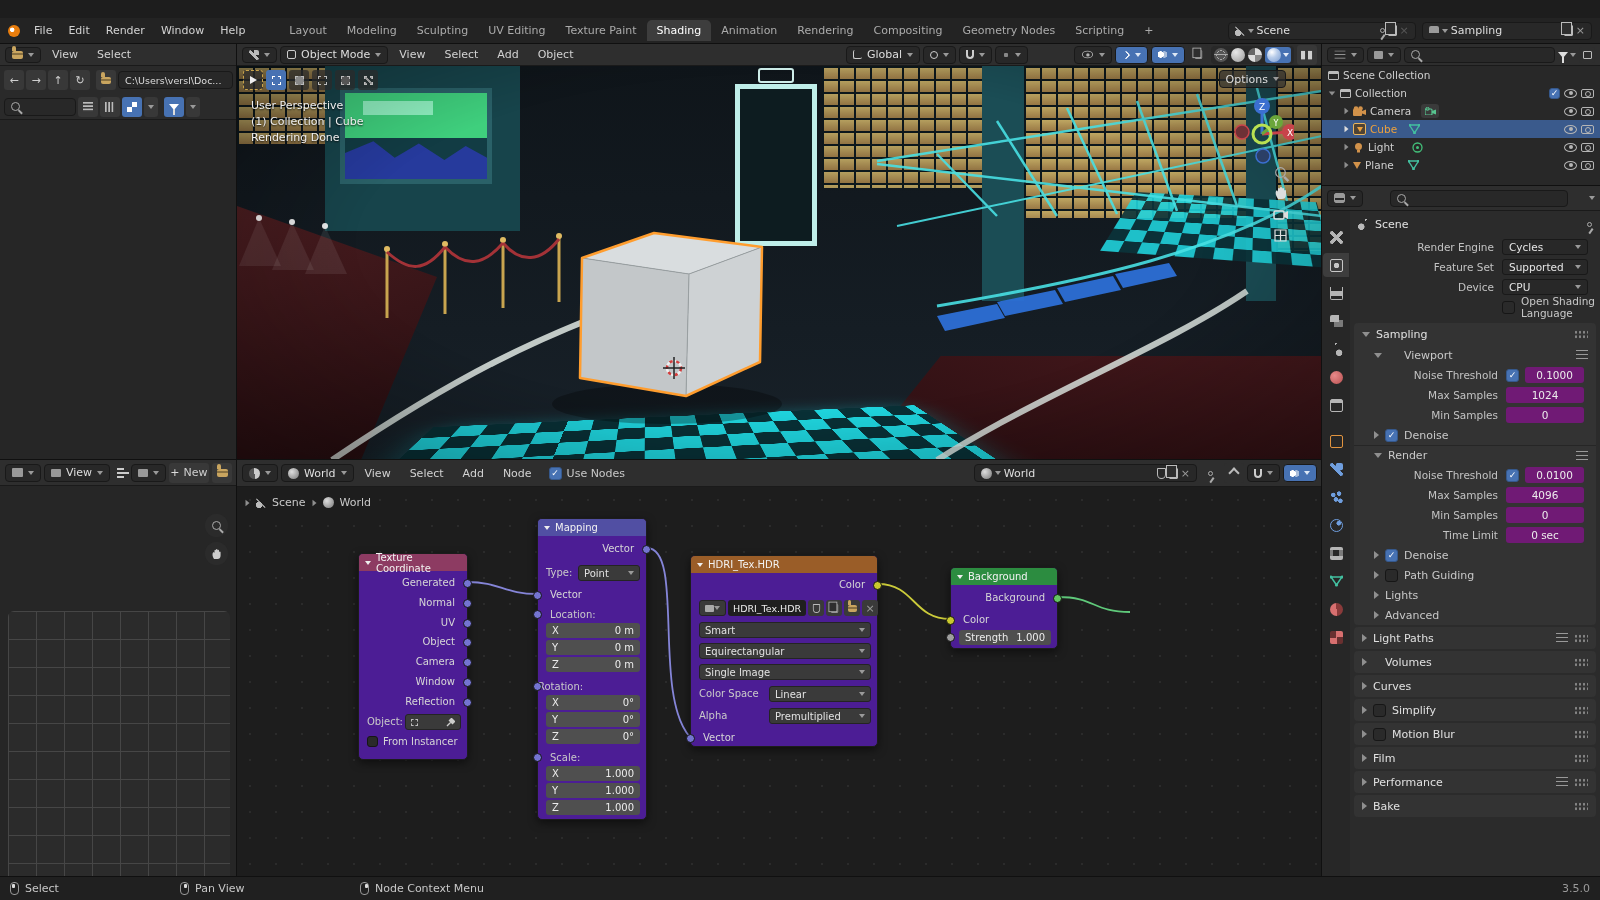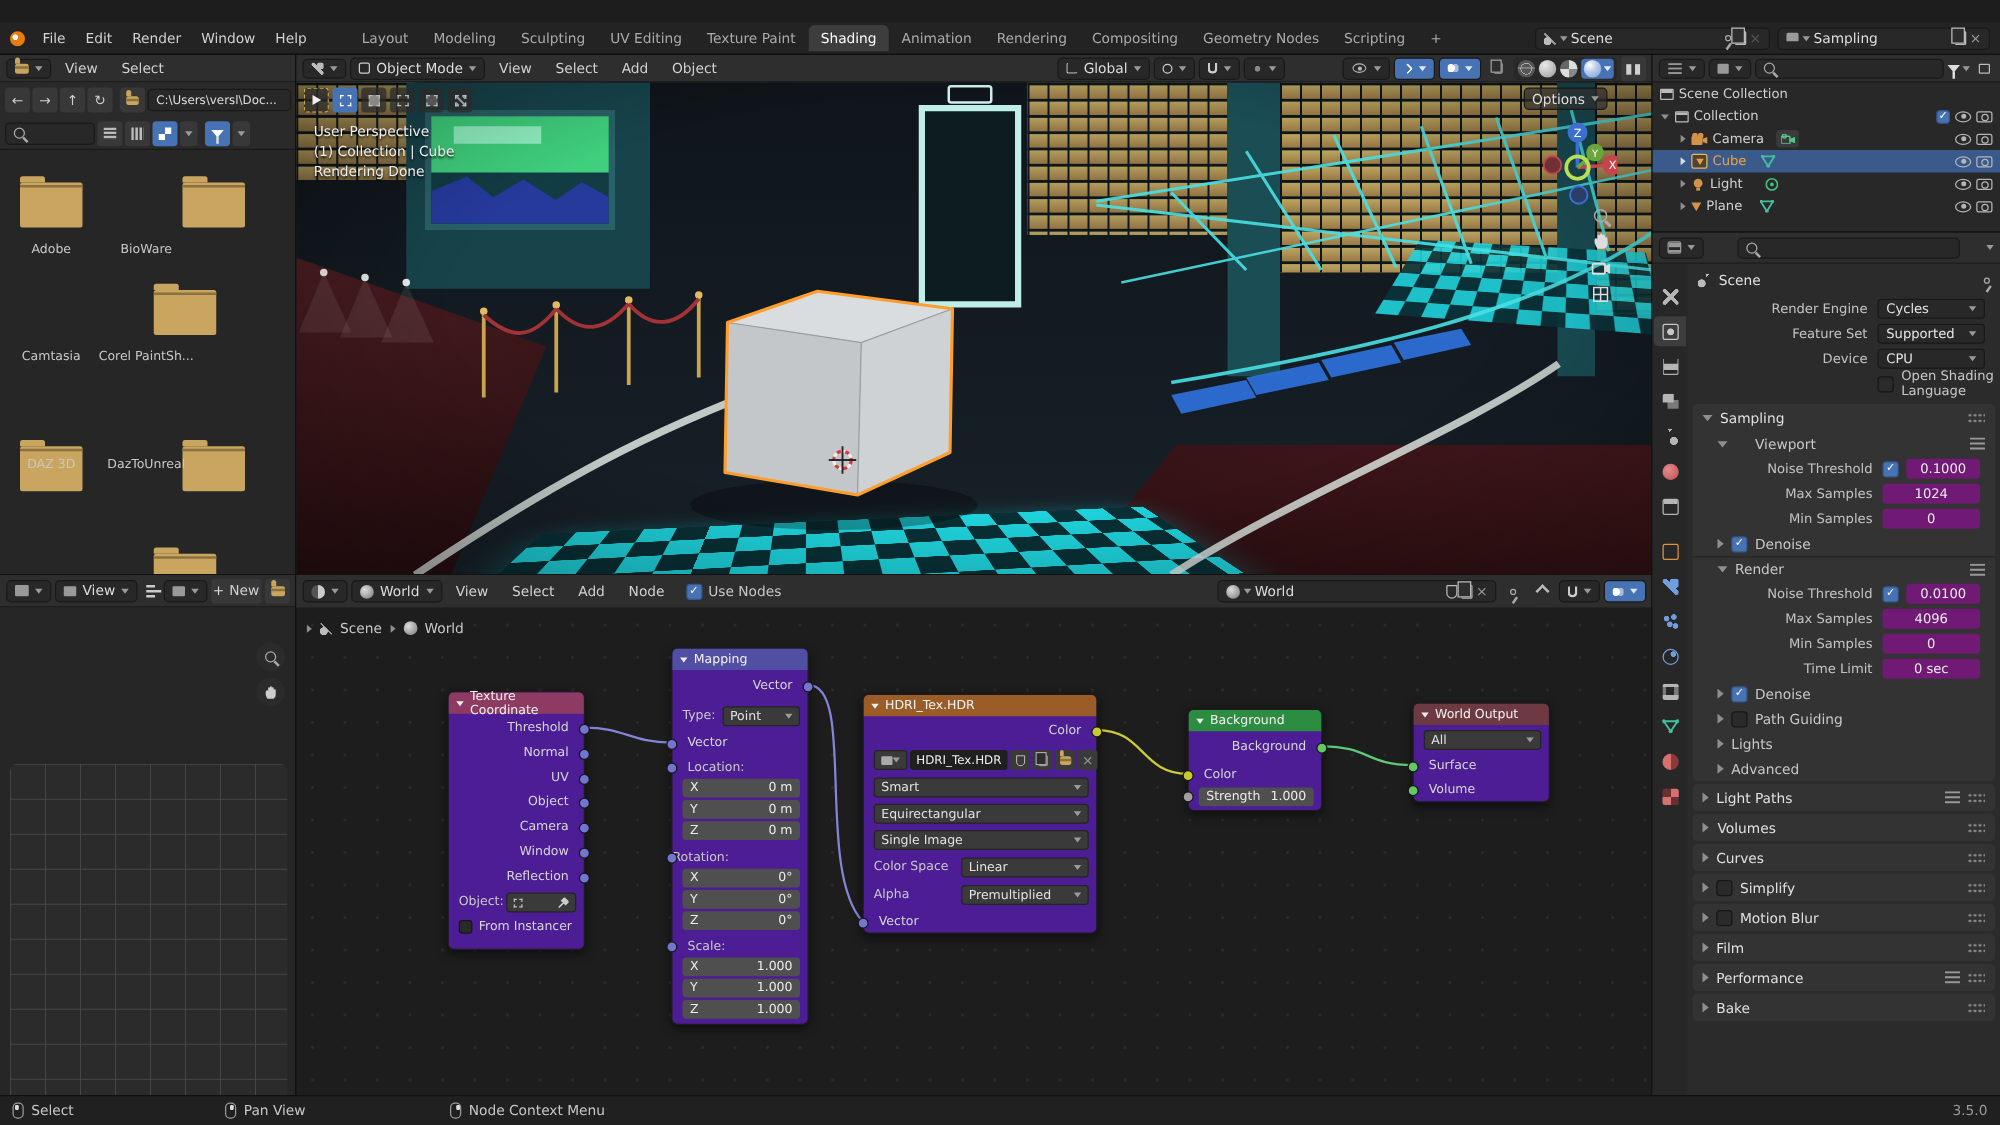--- a/index.html
+++ b/index.html
@@ -157,36 +157,20 @@
           <span class="chev"></span>
         </span>
       <span class="tbtn blue" style="margin-left:4px">
           <span class="funnel" style="border-top-color:#fff"></span>
         </span>
       <span class="tbtn" style="min-width:14px">
           <span class="chev"></span>
         </span>
     </div>
 
-    <div class="abs" style="left:0;top:76px;right:0;bottom:0;background:#262626">
-      <span class="abs folder" style="left:16px;top:26px;width:50px;height:36px"></span>
-      <span class="abs folder" style="left:92px;top:26px;width:50px;height:36px"></span>
-      <div class="abs" style="left:0;top:74px;width:82px;text-align:center;font-size:10px">Adobe</div>
-      <div class="abs" style="left:76px;top:74px;width:82px;text-align:center;font-size:10px">BioWare</div>
-      <span class="abs folder" style="left:16px;top:112px;width:50px;height:36px"></span>
-      <span class="abs folder" style="left:92px;top:112px;width:50px;height:36px"></span>
-      <div class="abs" style="left:0;top:160px;width:82px;text-align:center;font-size:10px">Camtasia</div>
-      <div class="abs" style="left:76px;top:160px;width:82px;text-align:center;font-size:10px">Corel PaintSh...</div>
-      <span class="abs folder" style="left:16px;top:198px;width:50px;height:36px"></span>
-      <span class="abs folder" style="left:92px;top:198px;width:50px;height:36px"></span>
-      <div class="abs" style="left:0;top:246px;width:82px;text-align:center;font-size:10px">DAZ 3D</div>
-      <div class="abs" style="left:76px;top:246px;width:82px;text-align:center;font-size:10px">DazToUnreal</div>
-      <span class="abs folder" style="left:16px;top:284px;width:50px;height:36px"></span>
-      <span class="abs folder" style="left:92px;top:284px;width:50px;height:36px"></span>
-    </div>
   </div>
 
   <div class="editor" style="left:237px;top:44px;width:1085px;height:416px">
     <div class="edhdr" style="height:22px">
       <span class="drop" style="height:16px">
         <span class="pico" style="width:10px;height:10px;background:linear-gradient(45deg,transparent 40%,#bbb 40% 60%,transparent 60%),radial-gradient(circle at 80% 20%,#bbb 3px,transparent 3.5px)"></span>
         <span class="chev"></span>
       </span>
       <span class="drop">
         <span class="pico" style="width:9px;height:9px;border:1.5px solid #ccc;border-radius:2px"></span>
@@ -485,21 +469,21 @@
       <path d="M410 88 C 448 88, 415 235, 453 277" stroke="#8585d8" stroke-width="1.8" fill="none"></path>
       <path d="M641 124 C 678 124, 676 159, 713 159" stroke="#cbcb3a" stroke-width="1.8" fill="none"></path>
       <path d="M821 137 C 858 137, 856 152, 893 152" stroke="#5fc97a" stroke-width="1.8" fill="none"></path>
     </svg>
 
     <div class="node" style="left:121px;top:93px;width:110px;height:207px">
       <div class="nhead" style="background:#8d3b62">
           <span class="chev" style="border-top-color:#eee"></span>
           <span>Texture Coordinate</span>
         </div>
-      <div class="srow" style="right:12px;top:23px">Threshold</div>
+      <div class="srow" style="right:12px;top:23px">Generated</div>
       <div class="srow" style="right:12px;top:43px">Normal</div>
       <div class="srow" style="right:12px;top:63px">UV</div>
       <div class="srow" style="right:12px;top:82px">Object</div>
       <div class="srow" style="right:12px;top:102px">Camera</div>
       <div class="srow" style="right:12px;top:122px">Window</div>
       <div class="srow" style="right:12px;top:142px">Reflection</div>
       <span class="sock" style="right:-5px;top:25px;background:#7474d1"></span>
       <span class="sock" style="right:-5px;top:45px;background:#7474d1"></span>
       <span class="sock" style="right:-5px;top:65px;background:#7474d1"></span>
       <span class="sock" style="right:-5px;top:84px;background:#7474d1"></span>
@@ -638,34 +622,20 @@
       <span class="sock" style="right:-5px;top:26px;background:#63c763"></span>
       <div class="srow" style="left:12px;top:46px">Color</div>
       <span class="sock" style="left:-5px;top:48px;background:#c9c92e"></span>
       <div class="nfield" style="left:8px;top:62px;width:92px">
           <span>Strength</span>
           <span>1.000</span>
         </div>
       <span class="sock" style="left:-5px;top:65px;background:#9f9f9f"></span>
     </div>
 
-    <div class="node" style="left:893px;top:102px;width:110px;height:80px">
-      <div class="nhead" style="background:#6e3a41">
-          <span class="chev" style="border-top-color:#eee"></span>
-          <span>World Output</span>
-        </div>
-      <div class="ndrop" style="left:8px;top:21px;width:94px">
-          <span>All</span>
-          <span class="chev"></span>
-        </div>
-      <div class="srow" style="left:12px;top:44px">Surface</div>
-      <span class="sock" style="left:-5px;top:46px;background:#63c763"></span>
-      <div class="srow" style="left:12px;top:63px">Volume</div>
-      <span class="sock" style="left:-5px;top:65px;background:#63c763"></span>
-    </div>
   </div>
 
   <div class="editor" style="left:1322px;top:44px;width:278px;height:142px;background:#282828">
     <div class="edhdr" style="height:22px">
       <span class="drop" style="height:16px">
           <span class="listic" style="transform:scale(.9)"></span>
           <span class="chev"></span>
         </span>
       <span class="drop" style="height:16px">
           <span class="pico" style="width:9px;height:8px;background:#999;border-radius:1px"></span>
@@ -940,21 +910,21 @@
       <div class="pbox">
           <div class="prow" style="height:22px;padding:0 8px;gap:6px">
             <span class="tri-r"></span>
             <span style="color:#e0e0e0">Light Paths</span>
             <span style="flex:1"></span>
             <span class="listic"></span>
             <span class="dots4"></span>
           </div>
         </div>
       <div class="pbox">
-          <div class="prow" style="height:22px;padding:0 8px;gap:7px">
+          <div class="prow" style="height:22px;padding:0 8px;gap:18px">
             <span class="tri-r"></span>
             <span style="color:#e0e0e0">Volumes</span>
             <span style="flex:1"></span>
             <span class="dots4"></span>
           </div>
         </div>
       <div class="pbox">
           <div class="prow" style="height:22px;padding:0 8px;gap:6px">
             <span class="tri-r"></span>
             <span style="color:#e0e0e0">Curves</span>

